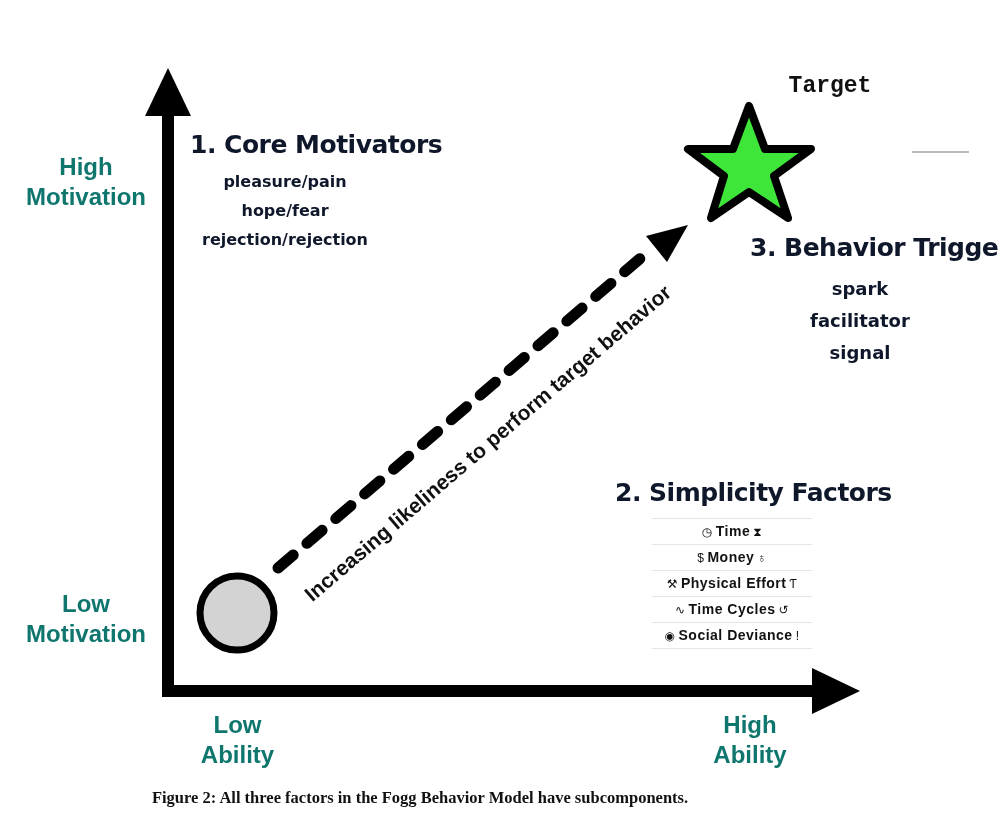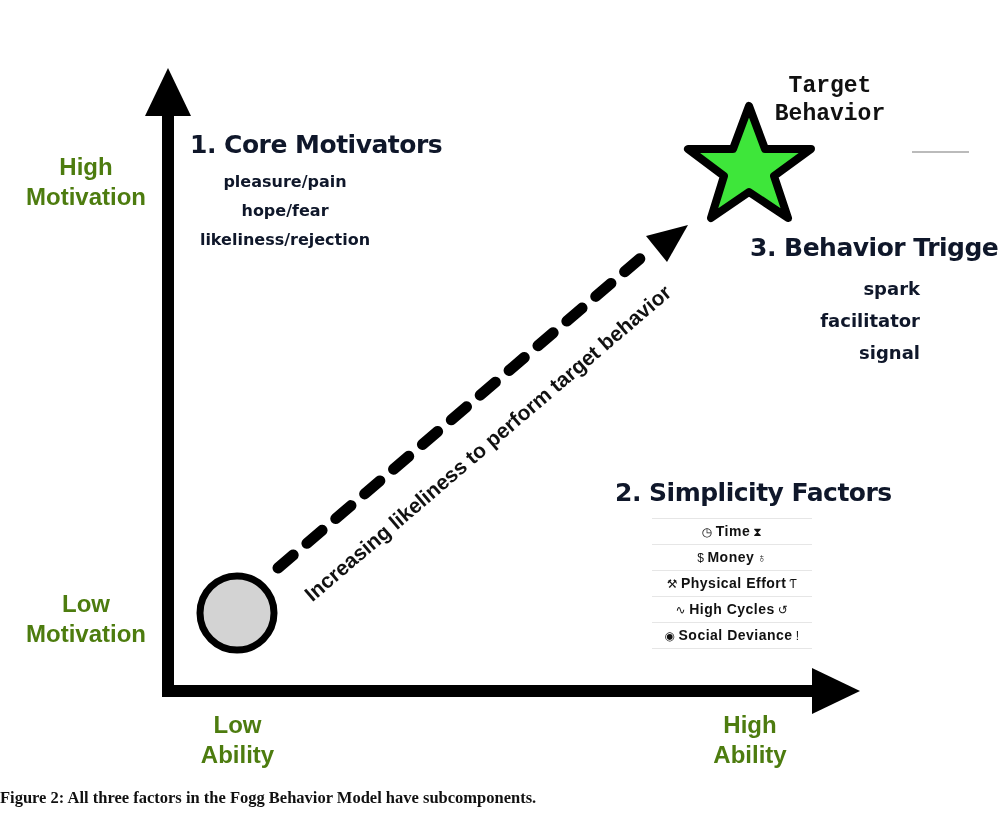--- a/index.html
+++ b/index.html
@@ -1,28 +1,28 @@
 <!DOCTYPE html>
 <html><head>
   <meta charset="utf-8">
   <style>
     html, body { margin: 0; padding: 0; background: #ffffff; }
     body { width: 1000px; height: 834px; position: relative; overflow: hidden; font-family: "Liberation Sans", sans-serif; color: #111; }
     .abs { position: absolute; }
     svg.canvas { position: absolute; left: 0; top: 0; }
-    .axis-label { font-family: "Liberation Sans", sans-serif; font-weight: bold; font-size: 24px; line-height: 30px; text-align: center; color: #4d7c0f; }
+    .axis-label { font-family: "Liberation Sans", sans-serif; font-weight: bold; font-size: 24px; line-height: 30px; text-align: center; color: #0f766e; }
     .hand { font-family: "DejaVu Sans", sans-serif; font-weight: bold; color: #0f172a; }
     .section-title { font-size: 25px; letter-spacing: -0.5px; white-space: nowrap; }
     .sub { font-size: 16px; text-align: center; white-space: nowrap; }
     .sub-list div { margin-bottom: 10px; }
     .factors { width: 160px; text-align: center; }
     .factor-row { font-family: "Liberation Sans", sans-serif; font-weight: bold; font-size: 14px; height: 25px; line-height: 25px; border-top: 1px solid #e6e6e6; letter-spacing: 0.5px; white-space: nowrap; }
     .factor-row:last-child { border-bottom: 1px solid #e6e6e6; }
     .factor-row .ic { font-size: 12px; margin: 0 3px; font-weight: normal; }
-    .caption { font-family: "Liberation Serif", serif; font-weight: bold; font-size: 16.5px; width: 840px; left: 0; top: 788px; }
+    .caption { font-family: "Liberation Serif", serif; font-weight: bold; font-size: 16.5px; text-align: center; width: 840px; left: 0; top: 788px; }
     .target { font-family: Liberation Mono, monospace; font-weight: bold; font-size: 23px; line-height: 28px; text-align: center; }
     .arrow-text { font-family: "Liberation Sans", sans-serif; font-weight: bold; font-size: 21px; white-space: nowrap; transform-origin: 0 0; }
   </style>
 </head>
 <body>
 
 <svg class="canvas" width="1000" height="834" viewBox="0 0 1000 834">
 
   <g>
     <rect x="162" y="112" width="12" height="585" fill="#000"></rect>
@@ -59,50 +59,49 @@
   <div>Low</div>
   <div>Ability</div>
 </div>
 <div class="abs axis-label" style="left:700px; top:710px; width:100px;">
   <div>High</div>
   <div>Ability</div>
 </div>
 
 <div class="abs target" style="left:760px; top:72px; width:140px;">
   <div>Target</div>
-  <div>Behavior</div>
 </div>
 
 <div class="abs hand section-title" style="left:190px; top:130px;">1. Core Motivators</div>
 <div class="abs hand sub sub-list" style="left:195px; top:172px; width:180px;">
   <div>pleasure/pain</div>
   <div>hope/fear</div>
-  <div>likeliness/rejection</div>
+  <div>rejection/rejection</div>
 </div>
 
 <div class="abs hand section-title" style="left:750px; top:233px;">3. Behavior Triggers</div>
-<div class="abs hand sub" style="left:800px; top:278px; width:120px; font-size:18px;text-align:right;">
+<div class="abs hand sub" style="left:800px; top:278px; width:120px; font-size:18px;">
   <div style="margin-bottom:11px;">spark</div>
   <div style="margin-bottom:11px;">facilitator</div>
   <div>signal</div>
 </div>
 
 <div class="abs hand section-title" style="left:615px; top:478px;">2. Simplicity Factors</div>
 <div class="abs factors" style="left:652px; top:518px;">
   <div class="factor-row">
     <span class="ic">◷</span><span>Time</span><span class="ic">⧗</span>
   </div>
   <div class="factor-row">
     <span class="ic">$</span><span>Money</span><span class="ic">♁</span>
   </div>
   <div class="factor-row">
     <span class="ic">⚒</span><span>Physical Effort</span><span class="ic">Ƭ</span>
   </div>
   <div class="factor-row">
-    <span class="ic">∿</span><span>High Cycles</span><span class="ic">↺</span>
+    <span class="ic">∿</span><span>Time Cycles</span><span class="ic">↺</span>
   </div>
   <div class="factor-row">
     <span class="ic">◉</span><span>Social Deviance</span><span class="ic">!</span>
   </div>
 </div>
 
 <div class="abs arrow-text" style="left:300px; top:588px; transform: rotate(-40.5deg);">Increasing likeliness to perform target behavior</div>
 
 <div class="abs caption">Figure 2: All three factors in the Fogg Behavior Model have subcomponents.</div>
 

